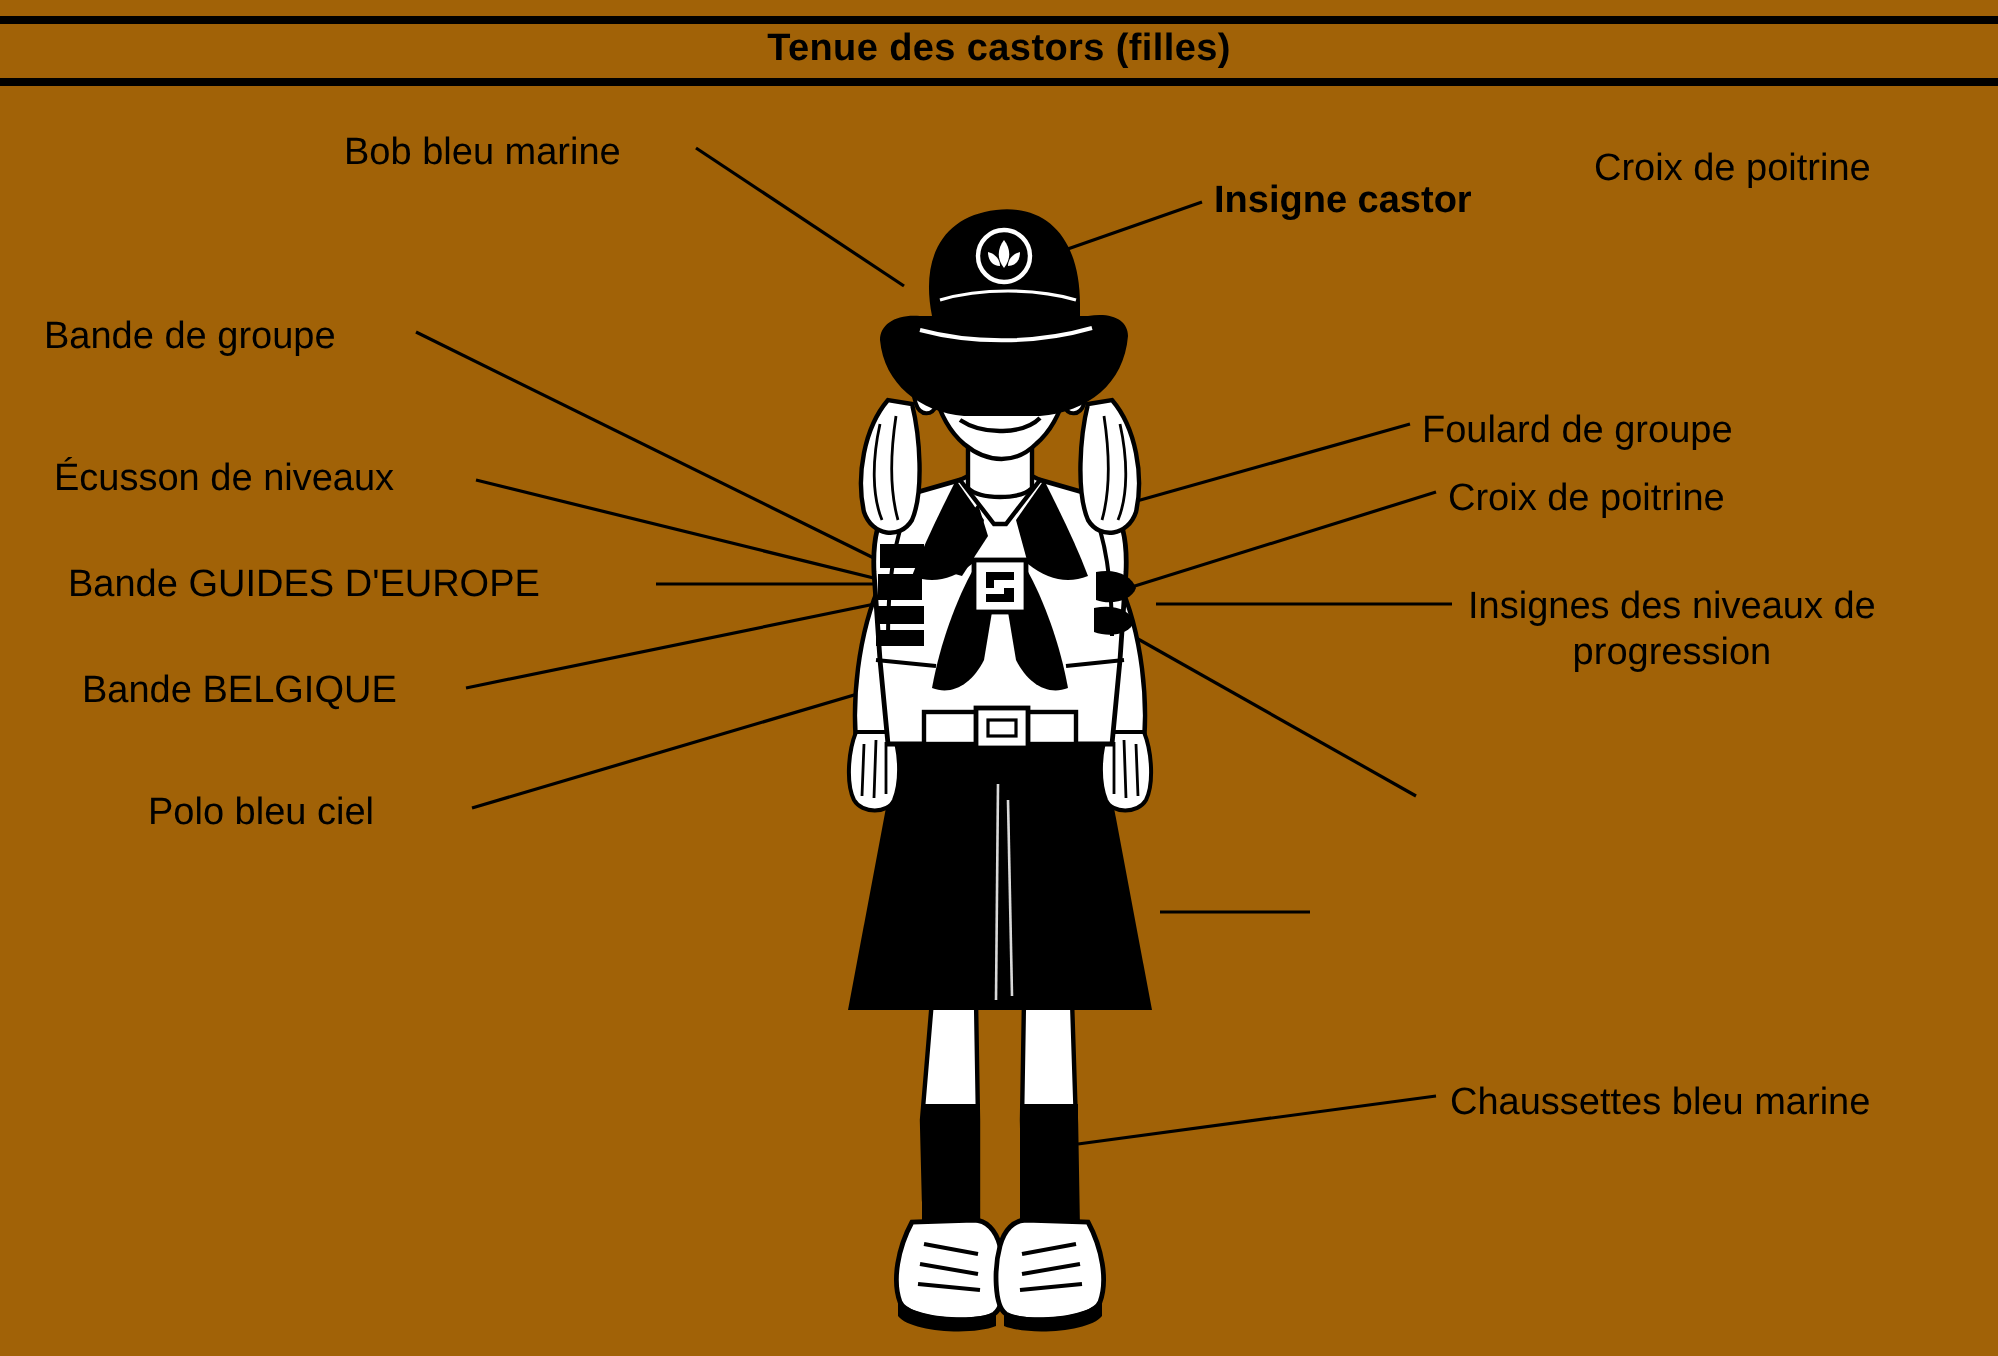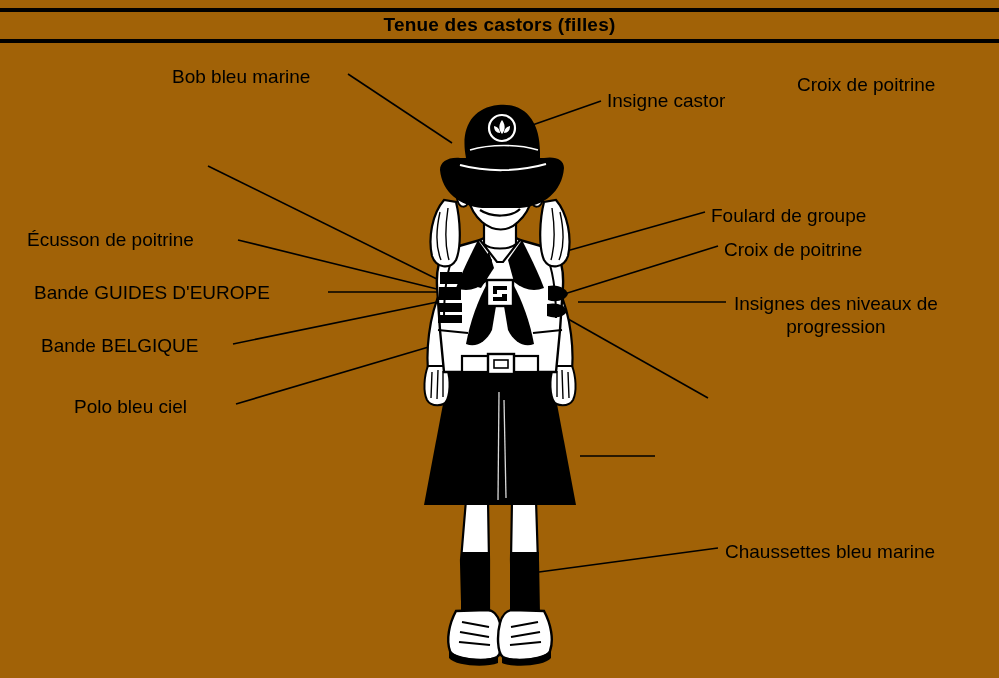--- a/index.html
+++ b/index.html
@@ -222,28 +222,29 @@
         <path d="M502 120 C505 124 506 129 502 134 C498 129 499 124 502 120 Z" fill="#ffffff"></path>
         <path d="M494 126 C498 127 500 130 500 133 C496 133 494 130 494 126 Z" fill="#ffffff"></path>
         <path d="M510 126 C510 130 508 133 504 133 C504 130 506 127 510 126 Z" fill="#ffffff"></path>
       </g>
 
     </g>
   </svg>
 
   <div class="label" style="left:172px; top:65px;">Bob bleu marine</div>
 
-  <div class="label" style="left:607px; top:89px;">Insigne castor</div>
+  <div class="label" style="left:607px; top:89px;font-weight:bold;">Insigne castor</div>
 
   <div class="label" style="left:797px; top:73px;">Croix de poitrine</div>
 
+  <div class="label" style="left:22px; top:157px;">Bande de groupe</div>
 
   <div class="label" style="left:711px; top:204px;">Foulard de groupe</div>
 
-  <div class="label" style="left:27px; top:228px;">Écusson de poitrine</div>
+  <div class="label" style="left:27px; top:228px;">Écusson de niveaux</div>
 
   <div class="label" style="left:724px; top:238px;">Croix de poitrine</div>
 
   <div class="label" style="left:34px; top:281px;">Bande GUIDES D'EUROPE</div>
 
   <div class="label two-line" style="left:734px; top:292px;">Insignes des niveaux de
 progression</div>
 
   <div class="label" style="left:41px; top:334px;">Bande BELGIQUE</div>
 

